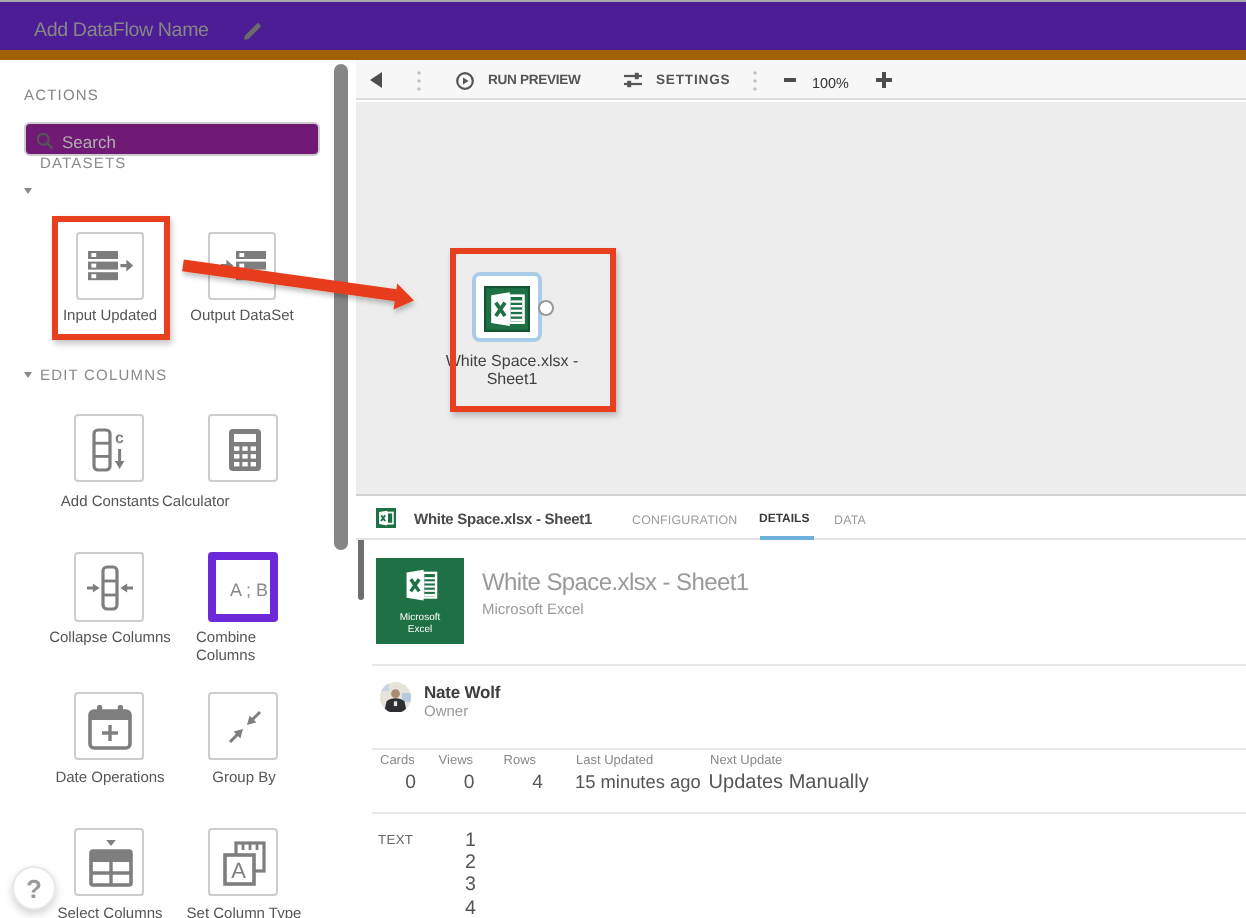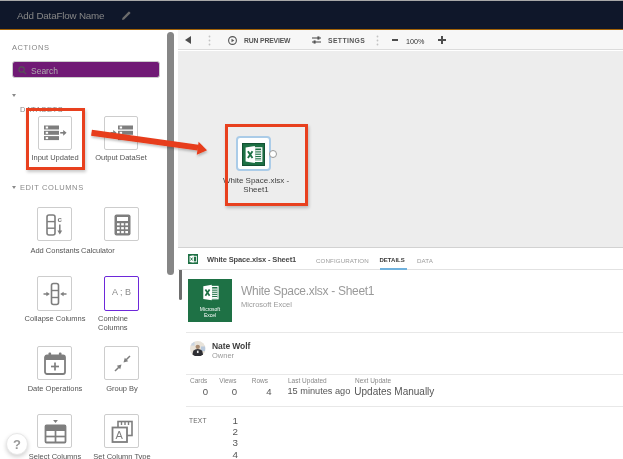--- a/index.html
+++ b/index.html
@@ -4,41 +4,41 @@
 <style>
   * { margin:0; padding:0; box-sizing:border-box; }
   html,body { width:623px; height:459px; overflow:hidden; }
   body { font-family:"Liberation Sans", sans-serif; background:#fff; position:relative; }
   .abs { position:absolute; }
   .caps { text-transform:uppercase; }
 </style>
 </head>
 <body>
 
-<div class="abs" style="left:0;top:0;width:623px;height:30px;background:#0f172a;border-top:1px solid #a8a8a8;border-bottom:1px solid #a16207;">
+<div class="abs" style="left:0;top:0;width:623px;height:30px;background:#4c1d95;border-top:1px solid #a8a8a8;border-bottom:5px solid #a16207;">
   <div class="abs" style="left:17px;top:9px;font-size:9.8px;letter-spacing:-0.18px;color:#878787;">Add DataFlow Name</div>
   <svg class="abs" style="left:122px;top:10px;" width="9" height="9" viewBox="0 0 9 9">
     <path d="M0.4 6.9 L0.1 8.9 L2.1 8.6 L8.2 2.5 A0.6 0.6 0 0 0 8.2 1.6 L7.4 0.8 A0.6 0.6 0 0 0 6.5 0.8 Z" fill="#6b6b6b"></path>
   </svg>
 </div>
 
 <div class="abs" style="left:0;top:30px;width:178px;height:429px;background:#fff;">
 
   <div class="abs caps" style="left:12px;top:13px;font-size:7.5px;letter-spacing:0.6px;color:#858585;">Actions</div>
 
   <div class="abs" style="left:12px;top:31px;width:148px;height:17px;border:1px solid #ccc;border-radius:3px;background:#701a75;">
     <svg class="abs" style="left:5px;top:3.5px;" width="9" height="9" viewBox="0 0 9 9">
       <circle cx="3.6" cy="3.6" r="2.7" fill="none" stroke="#555" stroke-width="1.1"></circle>
       <line x1="5.8" y1="5.8" x2="8.2" y2="8.2" stroke="#555" stroke-width="1.2"></line>
     </svg>
     <div class="abs" style="left:18px;top:4px;font-size:8.5px;color:#aeaeae;">Search</div>
   </div>
 
   <div class="abs" style="left:12px;top:63.8px;width:0;height:0;border-left:2.2px solid transparent;border-right:2.2px solid transparent;border-top:3px solid #8a8a8a;"></div>
-  <div class="abs caps" style="left:20px;top:75px;font-size:7.5px;letter-spacing:0.6px;color:#8a8a8a;">Datasets</div>
+  <div class="abs caps" style="left:20px;top:47px;font-size:7.5px;letter-spacing:0.6px;color:#8a8a8a;">Datasets</div>
 
   <div class="abs" style="left:38px;top:86px;width:34px;height:34px;border:1px solid #cdcdcd;border-radius:2px;background:#fff;">
     <svg class="abs" style="left:5px;top:8px;" width="23" height="16" viewBox="0 0 23 16">
       <rect x="0" y="0.5" width="15" height="4" fill="#7e7e7e"></rect>
       <rect x="0" y="5.8" width="15" height="4" fill="#7e7e7e"></rect>
       <rect x="0" y="11.1" width="15" height="4" fill="#7e7e7e"></rect>
       <rect x="1.7" y="1.5" width="2.4" height="2" fill="#fff"></rect>
       <rect x="1.7" y="6.8" width="2.4" height="2" fill="#fff"></rect>
       <rect x="1.7" y="12.1" width="2.4" height="2" fill="#fff"></rect>
       <line x1="16.2" y1="7.8" x2="20" y2="7.8" stroke="#7e7e7e" stroke-width="1.6"></line>
@@ -103,21 +103,21 @@
       <line x1="8.5" y1="8.5" x2="15.5" y2="8.5" stroke="#7e7e7e" stroke-width="1.4"></line>
       <line x1="8.5" y1="15.5" x2="15.5" y2="15.5" stroke="#7e7e7e" stroke-width="1.4"></line>
       <line x1="0.5" y1="12" x2="4" y2="12" stroke="#7e7e7e" stroke-width="1.5"></line>
       <path d="M3.4 9.7 L6.8 12 L3.4 14.3 Z" fill="#7e7e7e"></path>
       <line x1="23.5" y1="12" x2="20" y2="12" stroke="#7e7e7e" stroke-width="1.5"></line>
       <path d="M20.6 9.7 L17.2 12 L20.6 14.3 Z" fill="#7e7e7e"></path>
     </svg>
   </div>
   <div class="abs" style="left:14px;top:284px;width:82px;text-align:center;font-size:7.5px;color:#555;">Collapse Columns</div>
 
-  <div class="abs" style="left:104px;top:246px;width:35px;height:35px;border:1px solid #6d28d9;border-radius:2px;background:#fff;">
+  <div class="abs" style="left:104px;top:246px;width:35px;height:35px;border:4px solid #6d28d9;border-radius:2px;background:#fff;">
     <div class="abs" style="left:0;top:10px;width:33px;text-align:center;font-size:9px;color:#8a8a8a;">A ; B</div>
   </div>
   <div class="abs" style="left:98px;top:284px;width:46px;text-align:left;font-size:7.5px;color:#555;line-height:9.3px;">Combine Columns</div>
 
   <div class="abs" style="left:37px;top:316px;width:35px;height:34px;border:1px solid #cdcdcd;border-radius:2px;background:#fff;">
     <svg class="abs" style="left:6px;top:5px;" width="22" height="23" viewBox="0 0 22 23">
       <rect x="1" y="3.5" width="20" height="18.5" rx="2" fill="none" stroke="#7e7e7e" stroke-width="1.8"></rect>
       <rect x="1" y="3.5" width="20" height="4.5" fill="#7e7e7e"></rect>
       <rect x="4.5" y="0.5" width="2.6" height="4.5" rx="1" fill="#7e7e7e"></rect>
       <rect x="14.9" y="0.5" width="2.6" height="4.5" rx="1" fill="#7e7e7e"></rect>

